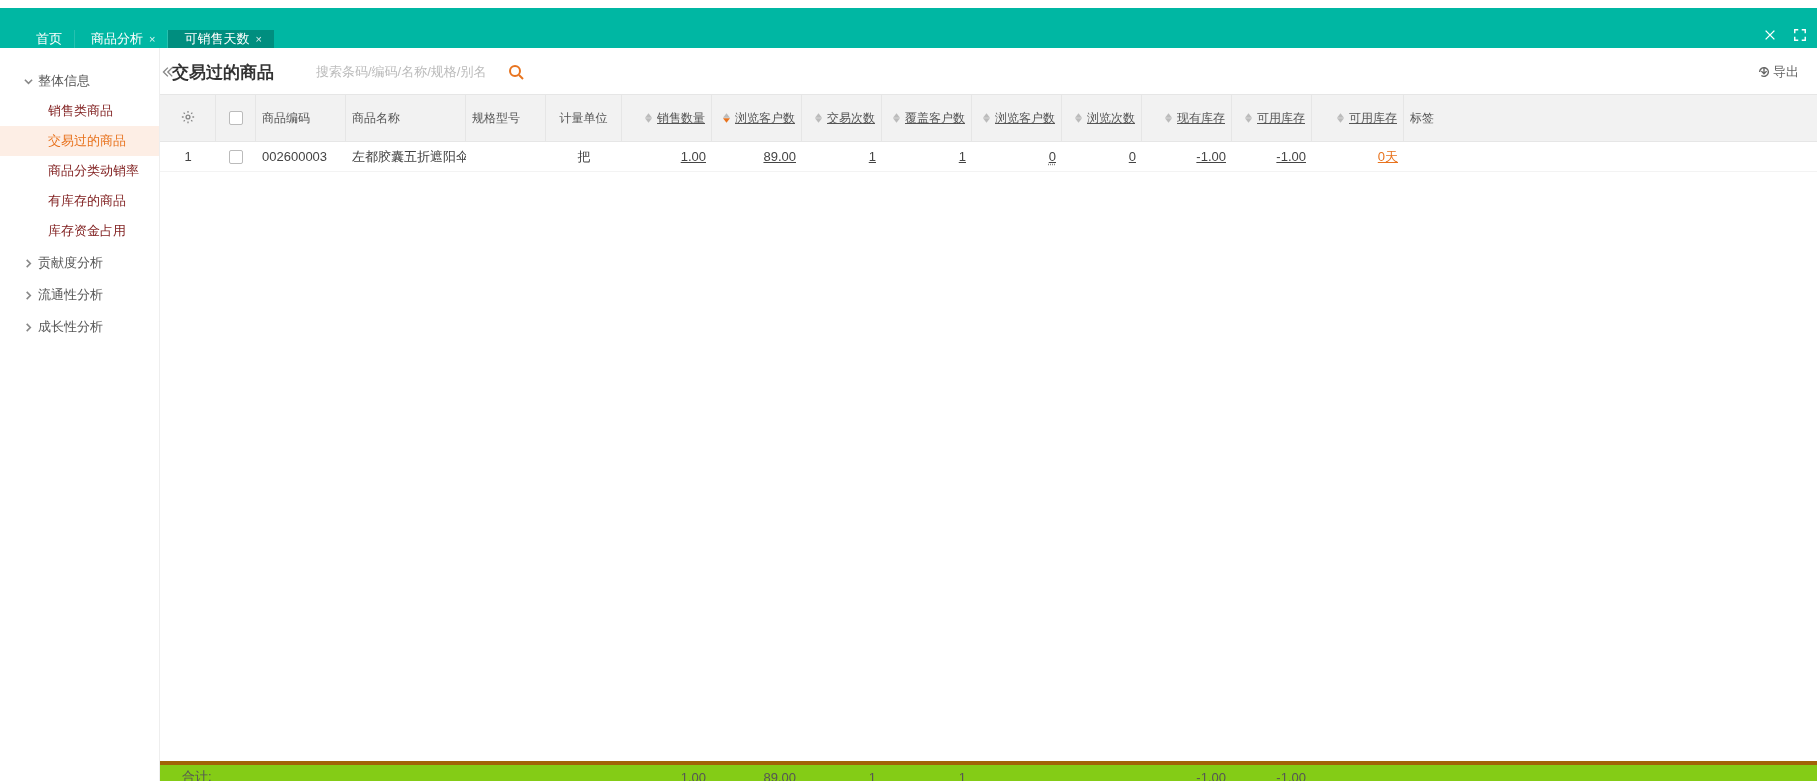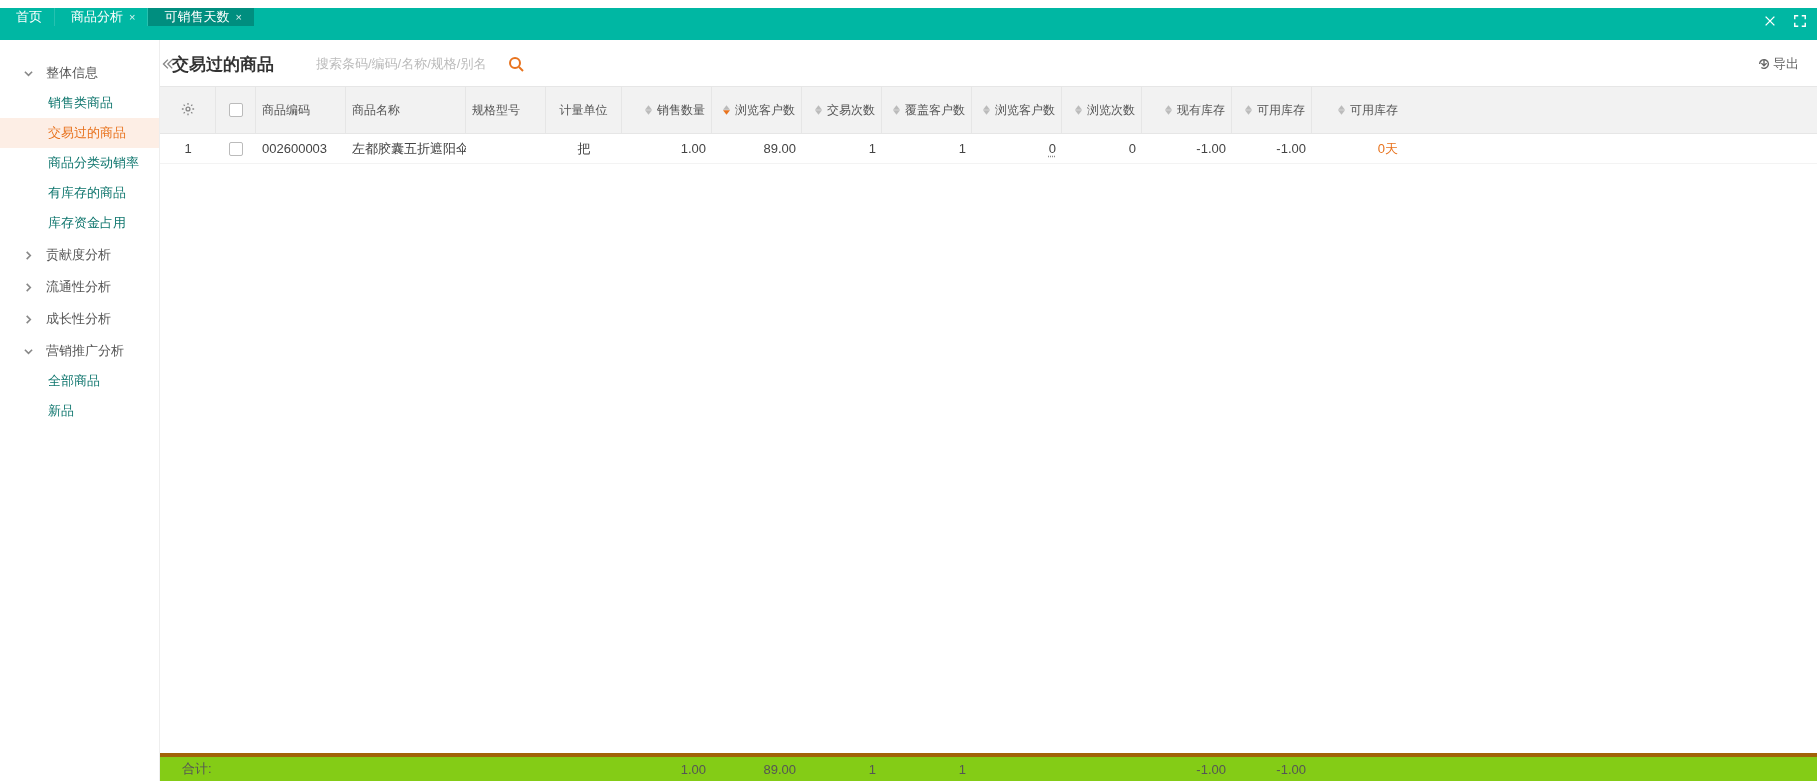--- a/index.html
+++ b/index.html
@@ -1,57 +1,57 @@
 <!DOCTYPE html>
 <html><head>
 <meta charset="utf-8">
 <style>
   * { box-sizing: border-box; margin: 0; padding: 0; }
   html, body { width: 1817px; height: 781px; font-family: "Microsoft YaHei", "PingFang SC", Arial, sans-serif; font-size: 13px; color: #333; background: #fff; overflow: hidden; }
   .top-ribbon { height: 8px; background: #fff; }
   
-  .tab-bar { display: flex; align-items: flex-start; background: #00b7a3; height: 32px; color: #fff; position: relative; }
+  .tab-bar { display: flex; align-items: flex-end; background: #00b7a3; height: 40px; color: #fff; position: relative; padding-left: 20px; }
   .tab-bar .tab { display: flex; align-items: center; padding: 0 12px 0 16px; cursor: pointer; font-size: 13px; gap: 6px; }
   .tab-bar .tab.inactive { background: #00b7a3; border-right: 1px solid rgba(255,255,255,0.15); }
   .tab-bar .tab.active { background: #008e7f; }
   .tab-bar .tab .close-x { font-size: 11px; opacity: .85; }
   .tab-bar .right-controls { margin-left: auto; display: flex; align-items: center; padding-right: 4px; gap: 4px; }
   .icon-btn { width: 26px; height: 26px; display: inline-flex; align-items: center; justify-content: center; cursor: pointer; color: #fff; }
   .icon-btn svg { width: 14px; height: 14px; fill: none; stroke: #fff; stroke-width: 1.6; }
   
   .workspace { display: flex; height: calc(781px - 8px - 32px); }
   
   .sidebar { width: 160px; border-right: 1px solid #eee; padding-top: 18px; background: #fff; flex: 0 0 160px; position: relative; }
   .collapse-btn { position: absolute; right: -18px; top: 14px; width: 20px; height: 20px; display:flex; align-items:center; justify-content:center; cursor:pointer; color:#888; }
   .collapse-btn svg { width: 14px; height: 14px; stroke:#888; stroke-width:1.6; fill:none; }
   .side-group { margin-bottom: 2px; }
-  .side-head { display: flex; align-items: center; padding: 6px 0 6px 24px; cursor: pointer; color: #555; font-size: 13px; gap: 12px; }
+  .side-head { display: flex; align-items: center; padding: 6px 0 6px 24px; cursor: pointer; color: #555; font-size: 13px; gap: 4px; }
   .side-head .caret { width: 10px; display:inline-flex; }
   .side-head .caret svg { width:9px; height:9px; stroke:#888; stroke-width:1.8; fill:none; }
-  .side-item { padding: 6px 0 6px 48px; cursor: pointer; color: #0f766e; font-size: 13px; }
+  .side-item { padding: 6px 0 6px 48px; cursor: pointer; color: #7f1d1d; font-size: 13px; }
   .side-item.active { background: #fdeee5; color: #e8731e; }
   
   .main { flex: 1; display: flex; flex-direction: column; min-width: 0; }
   .toolbar { display: flex; align-items: center; padding: 12px 18px 10px 12px; gap: 12px; }
   .page-title { font-size: 17px; font-weight: 600; color: #333; margin-right: 6px; }
   .search-wrap { display: flex; align-items: center; }
   .search-input { border: none; border-bottom: 1px solid transparent; padding: 4px 0; font-size: 13px; width: 190px; outline: none; color:#333;margin-left:24px; }
   .search-input::placeholder { color: #bbb; }
   .search-icon { width: 16px; height: 16px; display:inline-flex; color:#e8731e; margin-left:2px; cursor:pointer; }
   .search-icon svg { width:16px; height:16px; stroke:#e8731e; stroke-width:2; fill:none; }
   .toolbar .spacer { flex: 1; }
   .export-btn { display: inline-flex; align-items: center; gap: 2px; color: #666; cursor: pointer; font-size: 13px; }
   .export-btn svg { width:14px; height:14px; stroke:#666; stroke-width:1.6; fill:none; }
   
   .table-wrap { flex:1; overflow:hidden; position:relative; display:flex; flex-direction:column; }
   .grid { display:grid; grid-template-columns: 56px 40px 90px 120px 80px 76px 90px 90px 80px 90px 90px 80px 90px 80px 92px 220px; align-items:center; }
   .grid.header-row { background:#f2f2f2; height:48px; font-size:12px; color:#555; border-top:1px solid #e6e6e6; border-bottom:1px solid #e6e6e6; }
   .cell { padding: 0 6px; white-space: nowrap; overflow:hidden; text-overflow:ellipsis; height:100%; display:flex; align-items:center; }
   .cell.center { justify-content:center;text-align:center; }
-  .cell.right { justify-content:flex-end; }
+  .cell.right { justify-content:flex-end;text-decoration:underline; }
   .hdr { position:relative; border-right:1px solid #e6e6e6; gap:3px; }
   .hdr:last-child { border-right:none; }
   .sort-icons { display:inline-flex; flex-direction:column; line-height:0; margin-right:2px; }
   .sort-icons svg { width:7px; height:5px; fill:#bbb; }
   .sort-icons .down-on svg { fill:#e8731e; }
   .gear-icon svg { width:14px; height:14px; stroke:#888; fill:none; stroke-width:1.5; }
   .checkbox { width:14px; height:14px; border:1px solid #bbb; border-radius:2px; background:#fff; cursor:pointer; }
   .data-row { height:30px; font-size:13px; color:#444; border-bottom:1px solid #f3f3f3; }
   .underlined { text-decoration: underline dotted #888; text-underline-offset: 3px; }
   .red { color:#e8731e; }
@@ -137,32 +137,20 @@
     <div class="side-group">
       <div class="side-head">
         <span class="caret">
             <svg viewBox="0 0 10 10">
               <path d="M3 1l4 4-4 4"></path>
             </svg>
           </span>
         <span>成长性分析</span>
       </div>
     </div>
-    <div class="side-group">
-      <div class="side-head">
-        <span class="caret">
-            <svg viewBox="0 0 10 10">
-              <path d="M1 3l4 4 4-4"></path>
-            </svg>
-          </span>
-        <span>营销推广分析</span>
-      </div>
-      <div class="side-item">全部商品</div>
-      <div class="side-item">新品</div>
-    </div>
   </div>
 
   <div class="main">
     <div class="toolbar">
       <span class="page-title">交易过的商品</span>
       <div class="search-wrap">
         <input class="search-input" placeholder="搜索条码/编码/名称/规格/别名" style="">
         <span class="search-icon">
           <svg viewBox="0 0 16 16">
               <circle cx="7" cy="7" r="5"></circle>
@@ -295,20 +283,23 @@
           <span class="sort-icons">
               <span><svg viewBox="0 0 8 5">
                   <path d="M0 5h8L4 0z"></path>
                 </svg></span>
               <span><svg viewBox="0 0 8 5">
                   <path d="M0 0h8L4 5z"></path>
                 </svg></span>
             </span>
           <span>可用库存</span>
         </div>
+        <div class="cell hdr">
+            <span>标签</span>
+          </div>
       </div>
 
       <div class="grid data-row">
         <div class="cell center">1</div>
         <div class="cell center">
             <span class="checkbox"></span>
           </div>
         <div class="cell">002600003</div>
         <div class="cell">左都胶囊五折遮阳伞防晒伞;</div>
         <div class="cell"></div>

